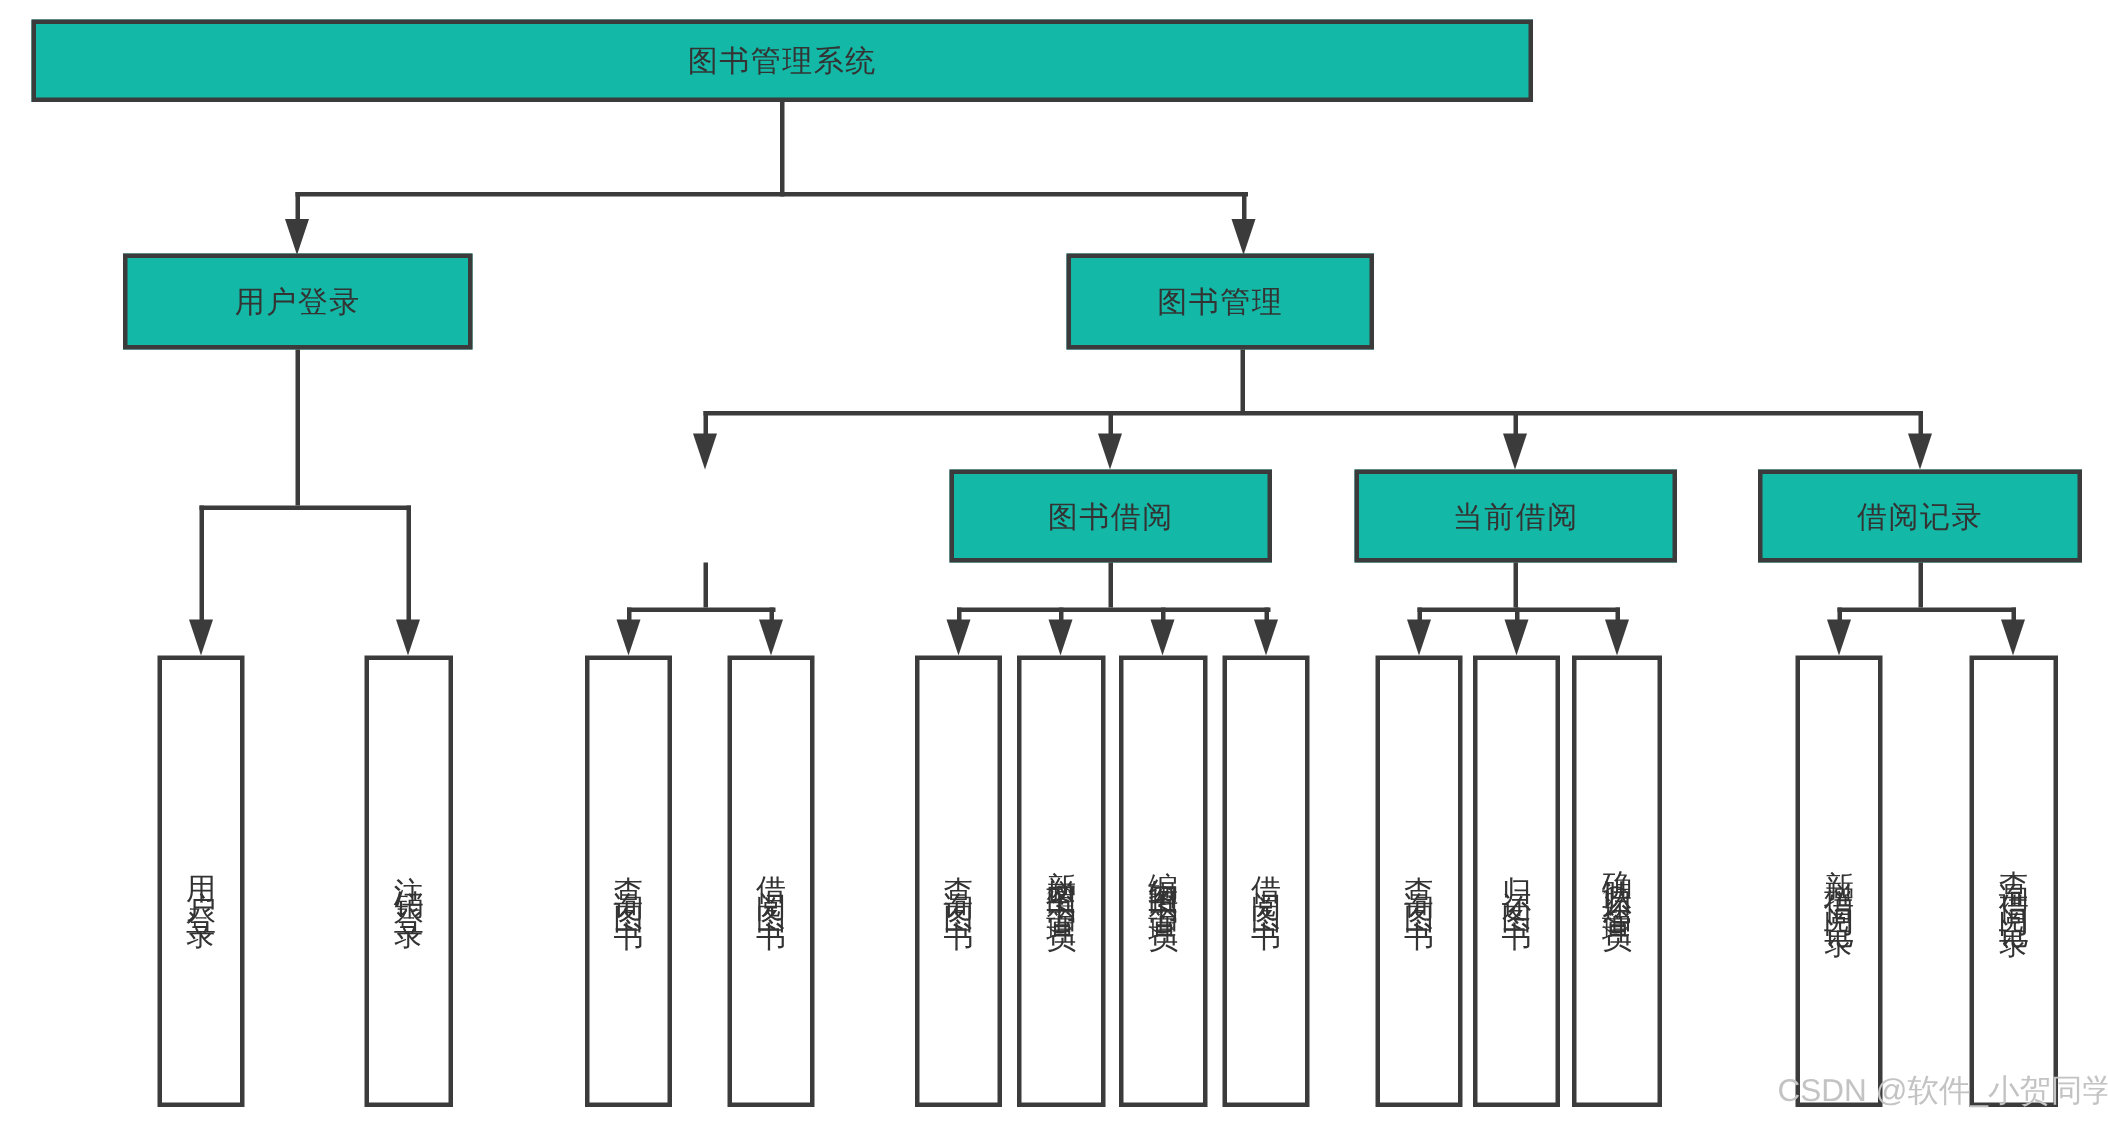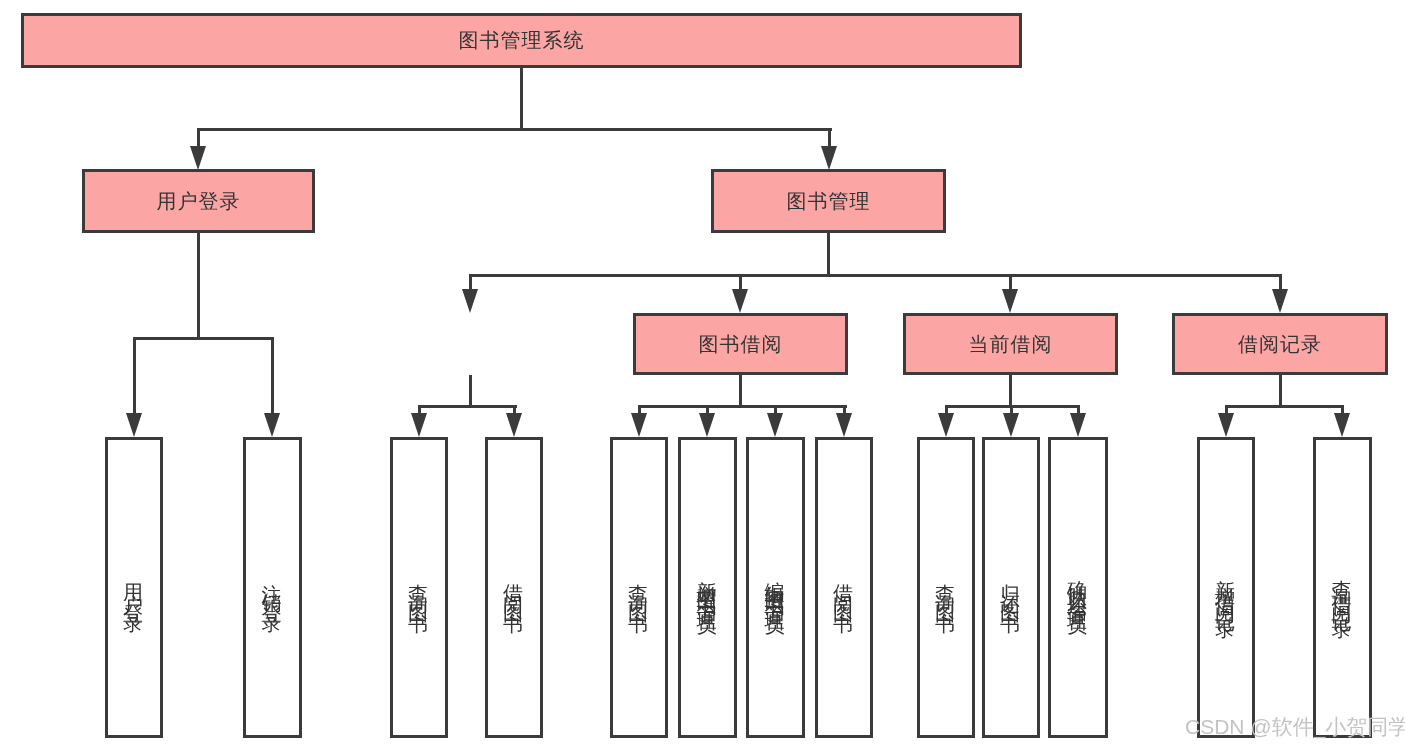--- a/index.html
+++ b/index.html
@@ -12,21 +12,21 @@
     position:relative;
     width:1405px;height:747px;
     background:#ffffff;
     font-family:"Liberation Sans","DejaVu Sans",sans-serif;
     overflow:hidden;
   }
   .box{
     position:absolute;
     box-sizing:border-box;
     border:3px solid var(--line);
-    background:#fca5a5;
+    background:#14b8a6;
     display:flex;align-items:center;justify-content:center;
     color:var(--text);
     font-size:20px;
     letter-spacing:1px;
     text-align:right;
   }
   .vbox{
     position:absolute;
     box-sizing:border-box;
     border:3px solid var(--line);
@@ -71,21 +71,21 @@
   <div class="vline" style="left:520px;top:68px;width:3px;height:63px;"></div>
   <div class="hline" style="left:197px;top:128px;width:635px;height:3px;"></div>
   <div class="vline" style="left:197px;top:128px;width:3px;height:19px;"></div>
   <div class="arrow" style="left:190px;top:146px;"></div>
   <div class="vline" style="left:828px;top:128px;width:3px;height:19px;"></div>
   <div class="arrow" style="left:821px;top:146px;"></div>
 
   <div class="box" style="left:82px;top:169px;width:233px;height:64px;">
     <span>用户登录</span>
   </div>
-  <div class="box" style="left:711px;top:169px;width:235px;height:64px;">
+  <div class="box" style="left:711px;top:169px;width:205px;height:64px;">
     <span>图书管理</span>
   </div>
 
   <div class="vline" style="left:197px;top:233px;width:3px;height:104px;"></div>
   <div class="hline" style="left:133px;top:337px;width:141px;height:3px;"></div>
   <div class="vline" style="left:133px;top:337px;width:3px;height:78px;"></div>
   <div class="arrow" style="left:126px;top:413px;"></div>
   <div class="vline" style="left:271px;top:337px;width:3px;height:78px;"></div>
   <div class="arrow" style="left:264px;top:413px;"></div>
 

